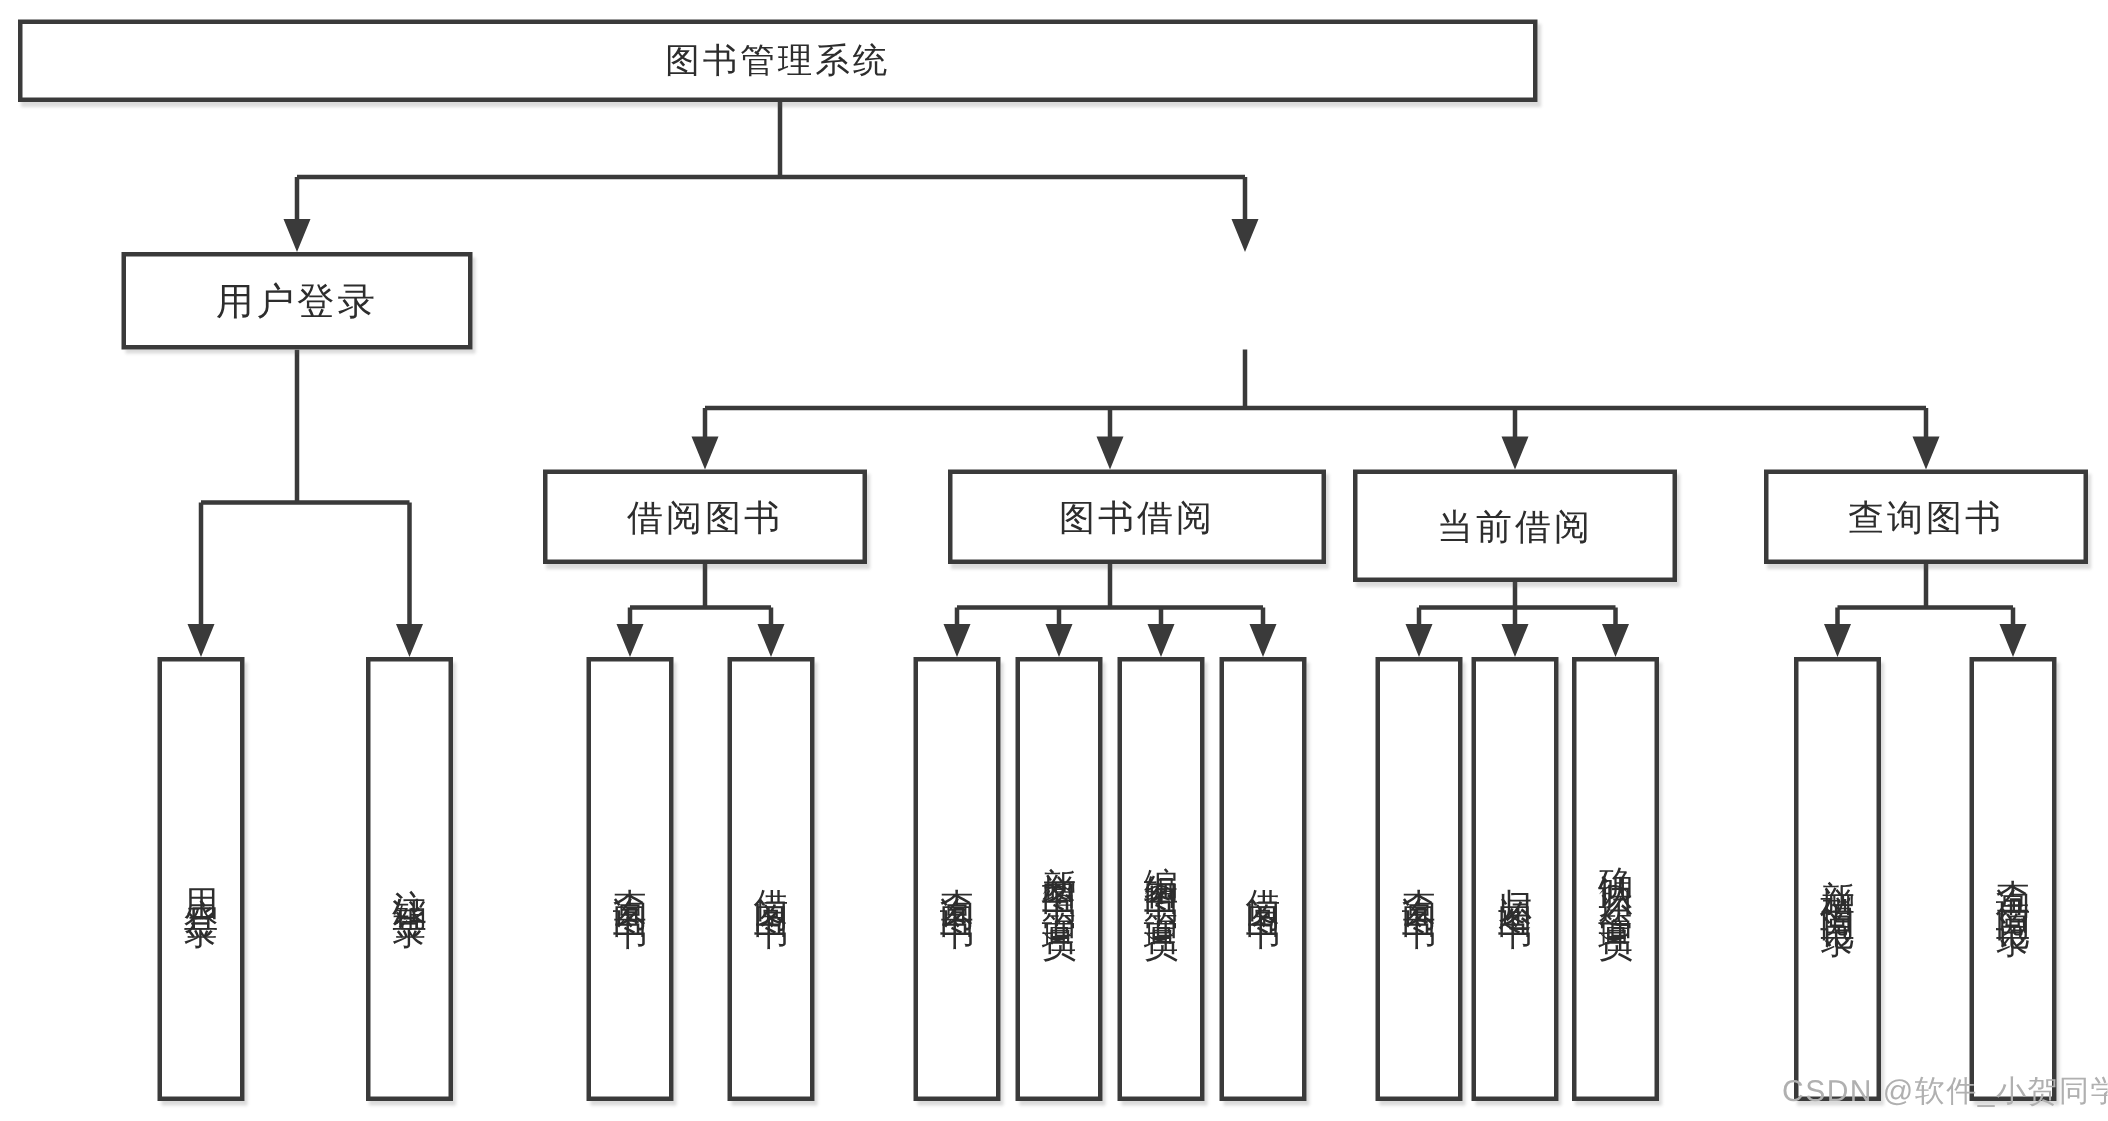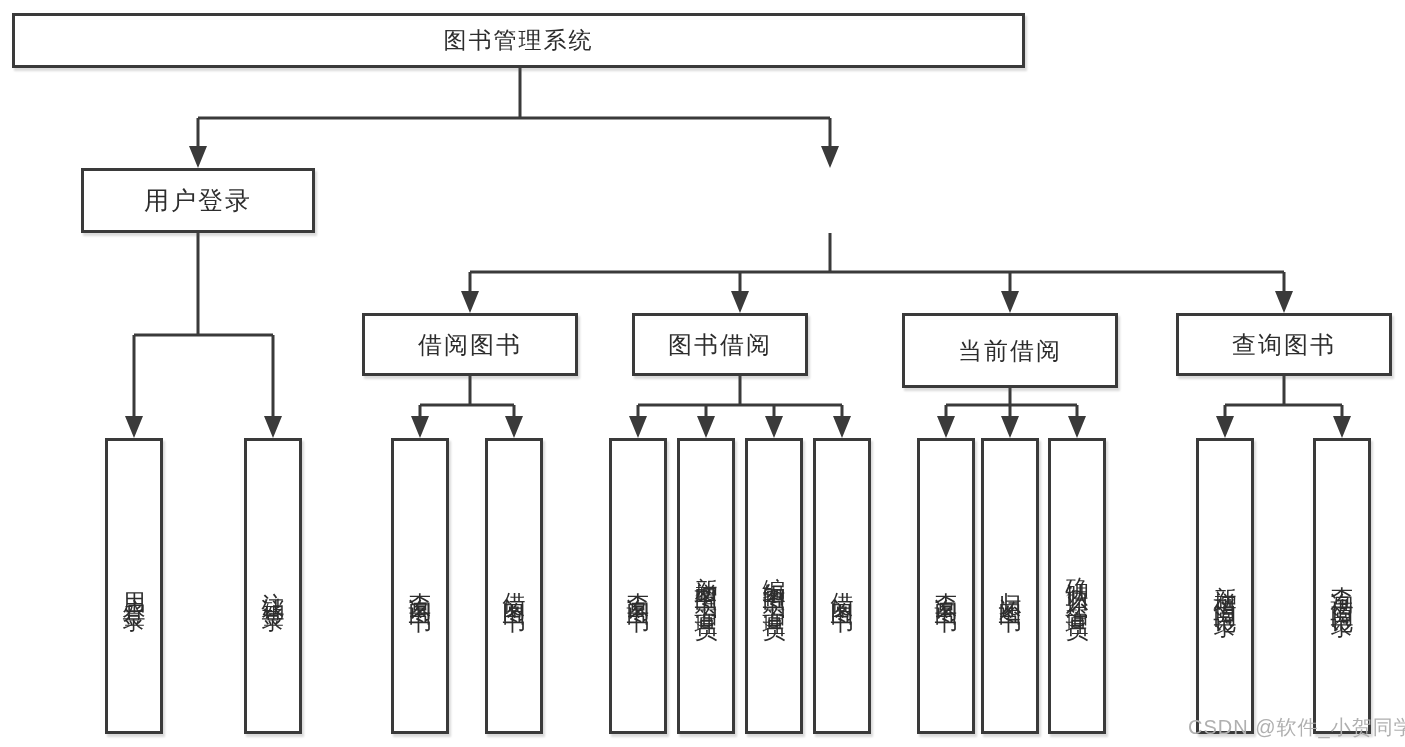--- a/index.html
+++ b/index.html
@@ -40,21 +40,21 @@
     font-size: 23px;
     letter-spacing: 6px;
     line-height: 1;
   }
 
   
   .b-root { left: 12px;   top: 13px;  width: 1013px; height: 55px; }
   .b-user { left: 81px;   top: 168px; width: 234px;  height: 65px; font-size: 25px; }
   .b-mgmt { left: 713px;  top: 168px; width: 234px;  height: 65px; font-size: 25px; }
   .b-s0   { left: 362px;  top: 313px; width: 216px;  height: 63px; }
-  .b-s1   { left: 632px;  top: 313px; width: 176px;  height: 63px; }
+  .b-s1   { left: 632px;  top: 313px; width: 252px;  height: 63px; }
   .b-s2   { left: 902px;  top: 313px; width: 216px;  height: 75px; }
   .b-s3   { left: 1176px; top: 313px; width: 216px;  height: 63px; }
 
   
   .leaf { top: 438px; width: 58px; height: 296px; }
   .b-l0  { left: 105px; }
   .b-l1  { left: 244px; }
   .b-l2  { left: 391px; }
   .b-l3  { left: 485px; }
   .b-l4  { left: 609px; }

